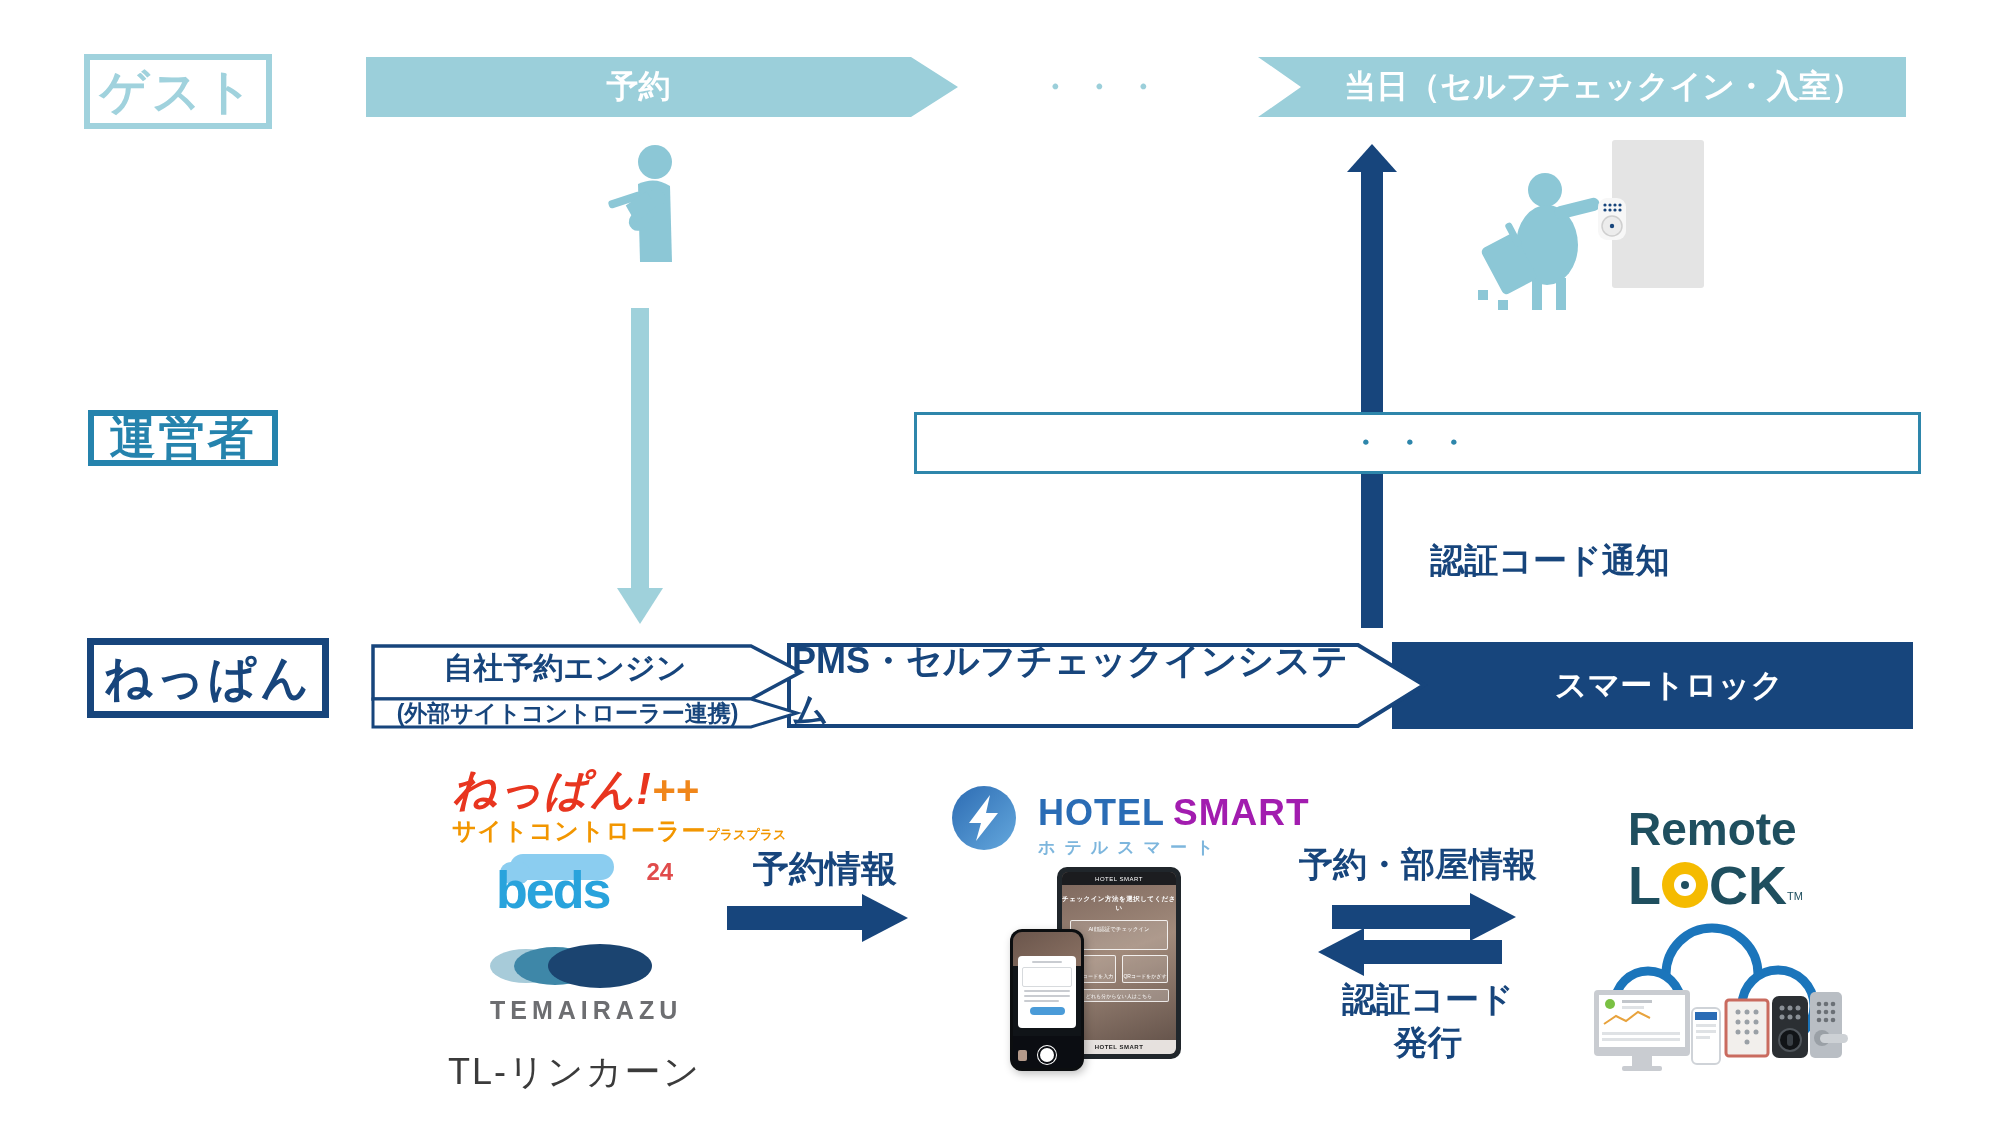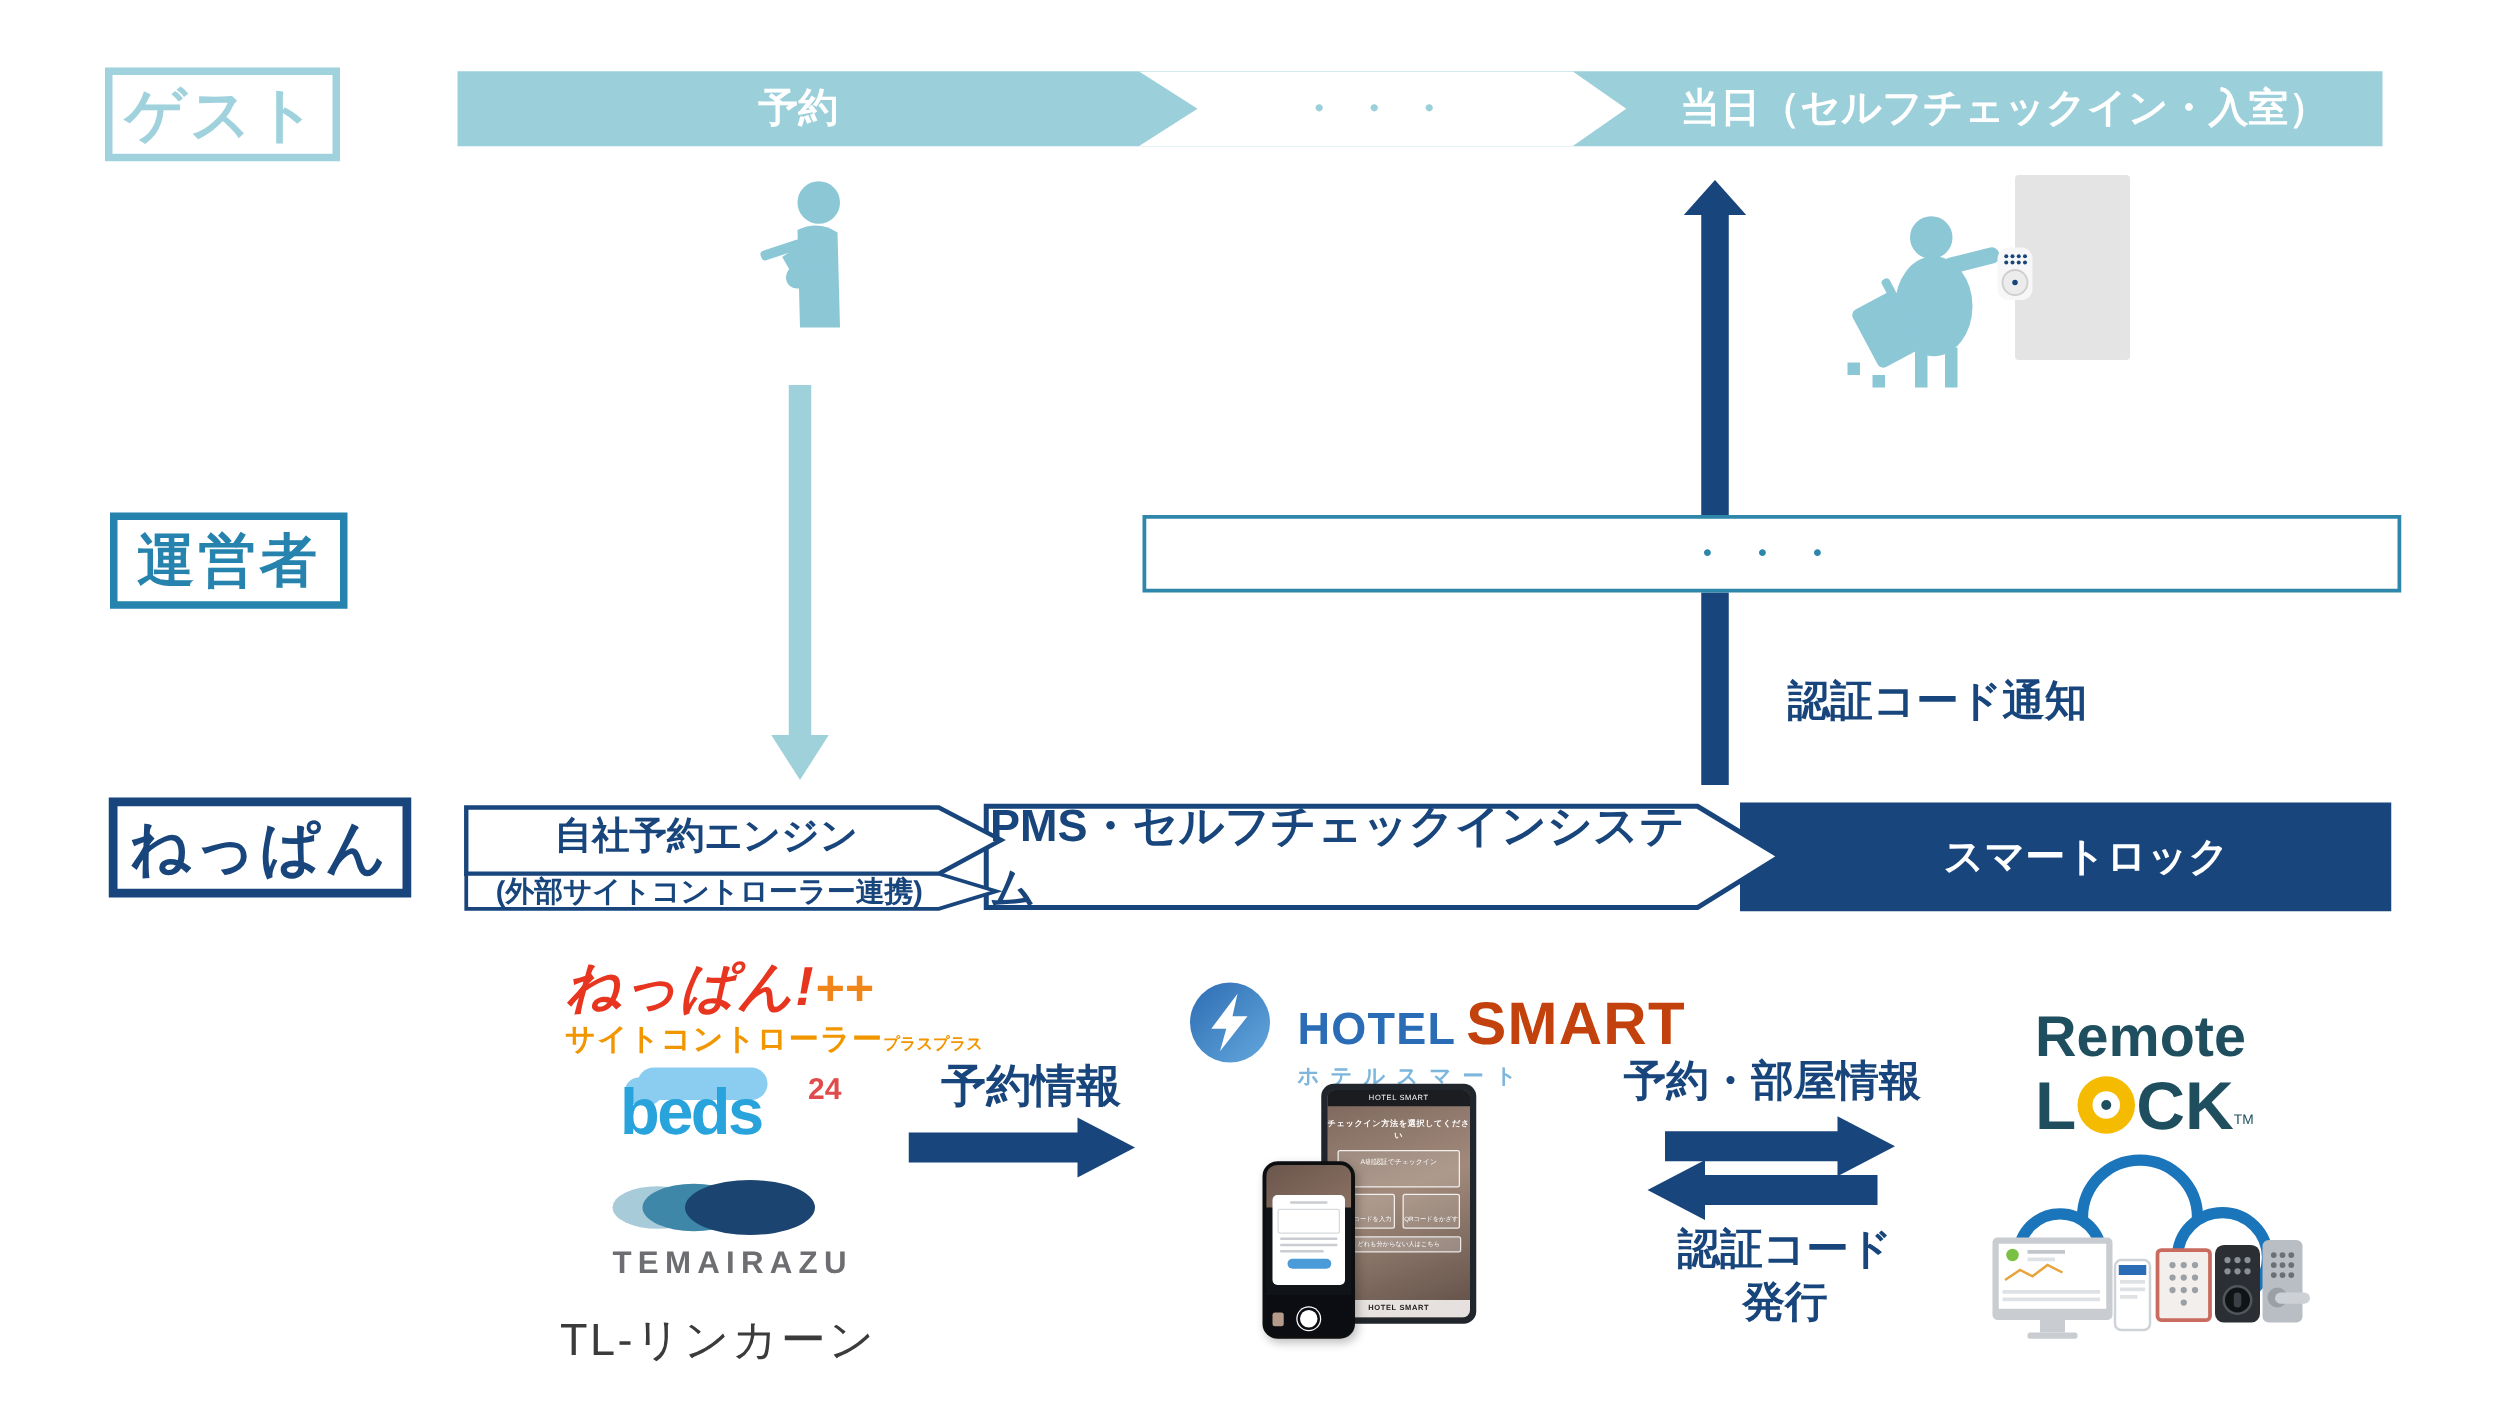--- a/index.html
+++ b/index.html
@@ -54,21 +54,21 @@
 
   
   .tm-e{position:absolute;border-radius:50%;}
   .tm-text{color:#6d6e71;font-weight:bold;font-size:25px;letter-spacing:5px;}
 
   .tl-text{color:#3b3b3b;font-size:36px;letter-spacing:2px;}
 
   
   .hs-circle{position:absolute;width:64px;height:64px;border-radius:50%;background:linear-gradient(135deg,#2d6cb3,#64a8dd);}
   .hs-hotel{color:#2a6cb5;font-weight:bold;font-size:36px;letter-spacing:1px;}
-  .hs-smart{color:#c2410c;font-weight:bold;font-size:48px;letter-spacing:1px;}
+  .hs-smart{color:#a21caf;font-weight:bold;font-size:37px;letter-spacing:1px;}
   .hs-kana{color:#7db6dd;font-size:17px;letter-spacing:9px;font-weight:bold;}
 
   
   .rl-remote{color:#1f4f5f;font-weight:bold;font-size:46px;letter-spacing:0px;line-height:1.0;}
   .rl-letter{color:#1f4f5f;font-weight:bold;font-size:54px;}
   .rl-o{display:inline-block;width:46px;height:46px;border-radius:50%;background:#f5bb00;position:relative;vertical-align:-4px;margin:0 1px;}
   .rl-o .inner{position:absolute;left:12px;top:12px;width:22px;height:22px;border-radius:50%;background:#fff;}
   .rl-o .dot{position:absolute;left:19px;top:19px;width:8px;height:8px;border-radius:50%;background:#1f4f5f;}
   .rl-tm{color:#1f4f5f;font-size:11px;vertical-align:4px;}
 
@@ -96,21 +96,21 @@
   .p-cam{position:absolute;left:0;right:0;bottom:0;height:32px;background:#0b0d12;}
   .p-shutter{position:absolute;left:50%;bottom:6px;transform:translateX(-50%);width:14px;height:14px;border-radius:50%;background:#fff;box-shadow:0 0 0 2px #0b0d12,0 0 0 3px #fff;}
   .p-thumb{position:absolute;left:5px;bottom:7px;width:9px;height:11px;border-radius:2px;background:#b49a8a;}
 </style>
 </head>
 <body>
 
 <div id="stage">
 
   <div class="abs rowbox guestbox" style="left:84px;top:54px;width:188px;height:75px;">ゲスト</div>
-  <div class="abs rowbox opbox" style="left:88px;top:410px;width:190px;height:77px;">運営者</div>
+  <div class="abs rowbox opbox" style="left:88px;top:410px;width:190px;height:56px;">運営者</div>
   <div class="abs rowbox sysbox" style="left:87px;top:638px;width:242px;height:80px;">ねっぱん</div>
 
   <div class="abs banner">
     <div class="whiteband"></div>
     <div class="bannertext" style="left:0;width:545px;">予約</div>
     <div class="bannertext bannerdots" style="left:545px;width:390px;">・・・</div>
     <div class="bannertext" style="left:935px;width:605px;">当日（セルフチェックイン・入室）</div>
   </div>
 
   <svg class="abs" style="left:600px;top:142px;" width="100" height="165" viewBox="0 0 100 165">

